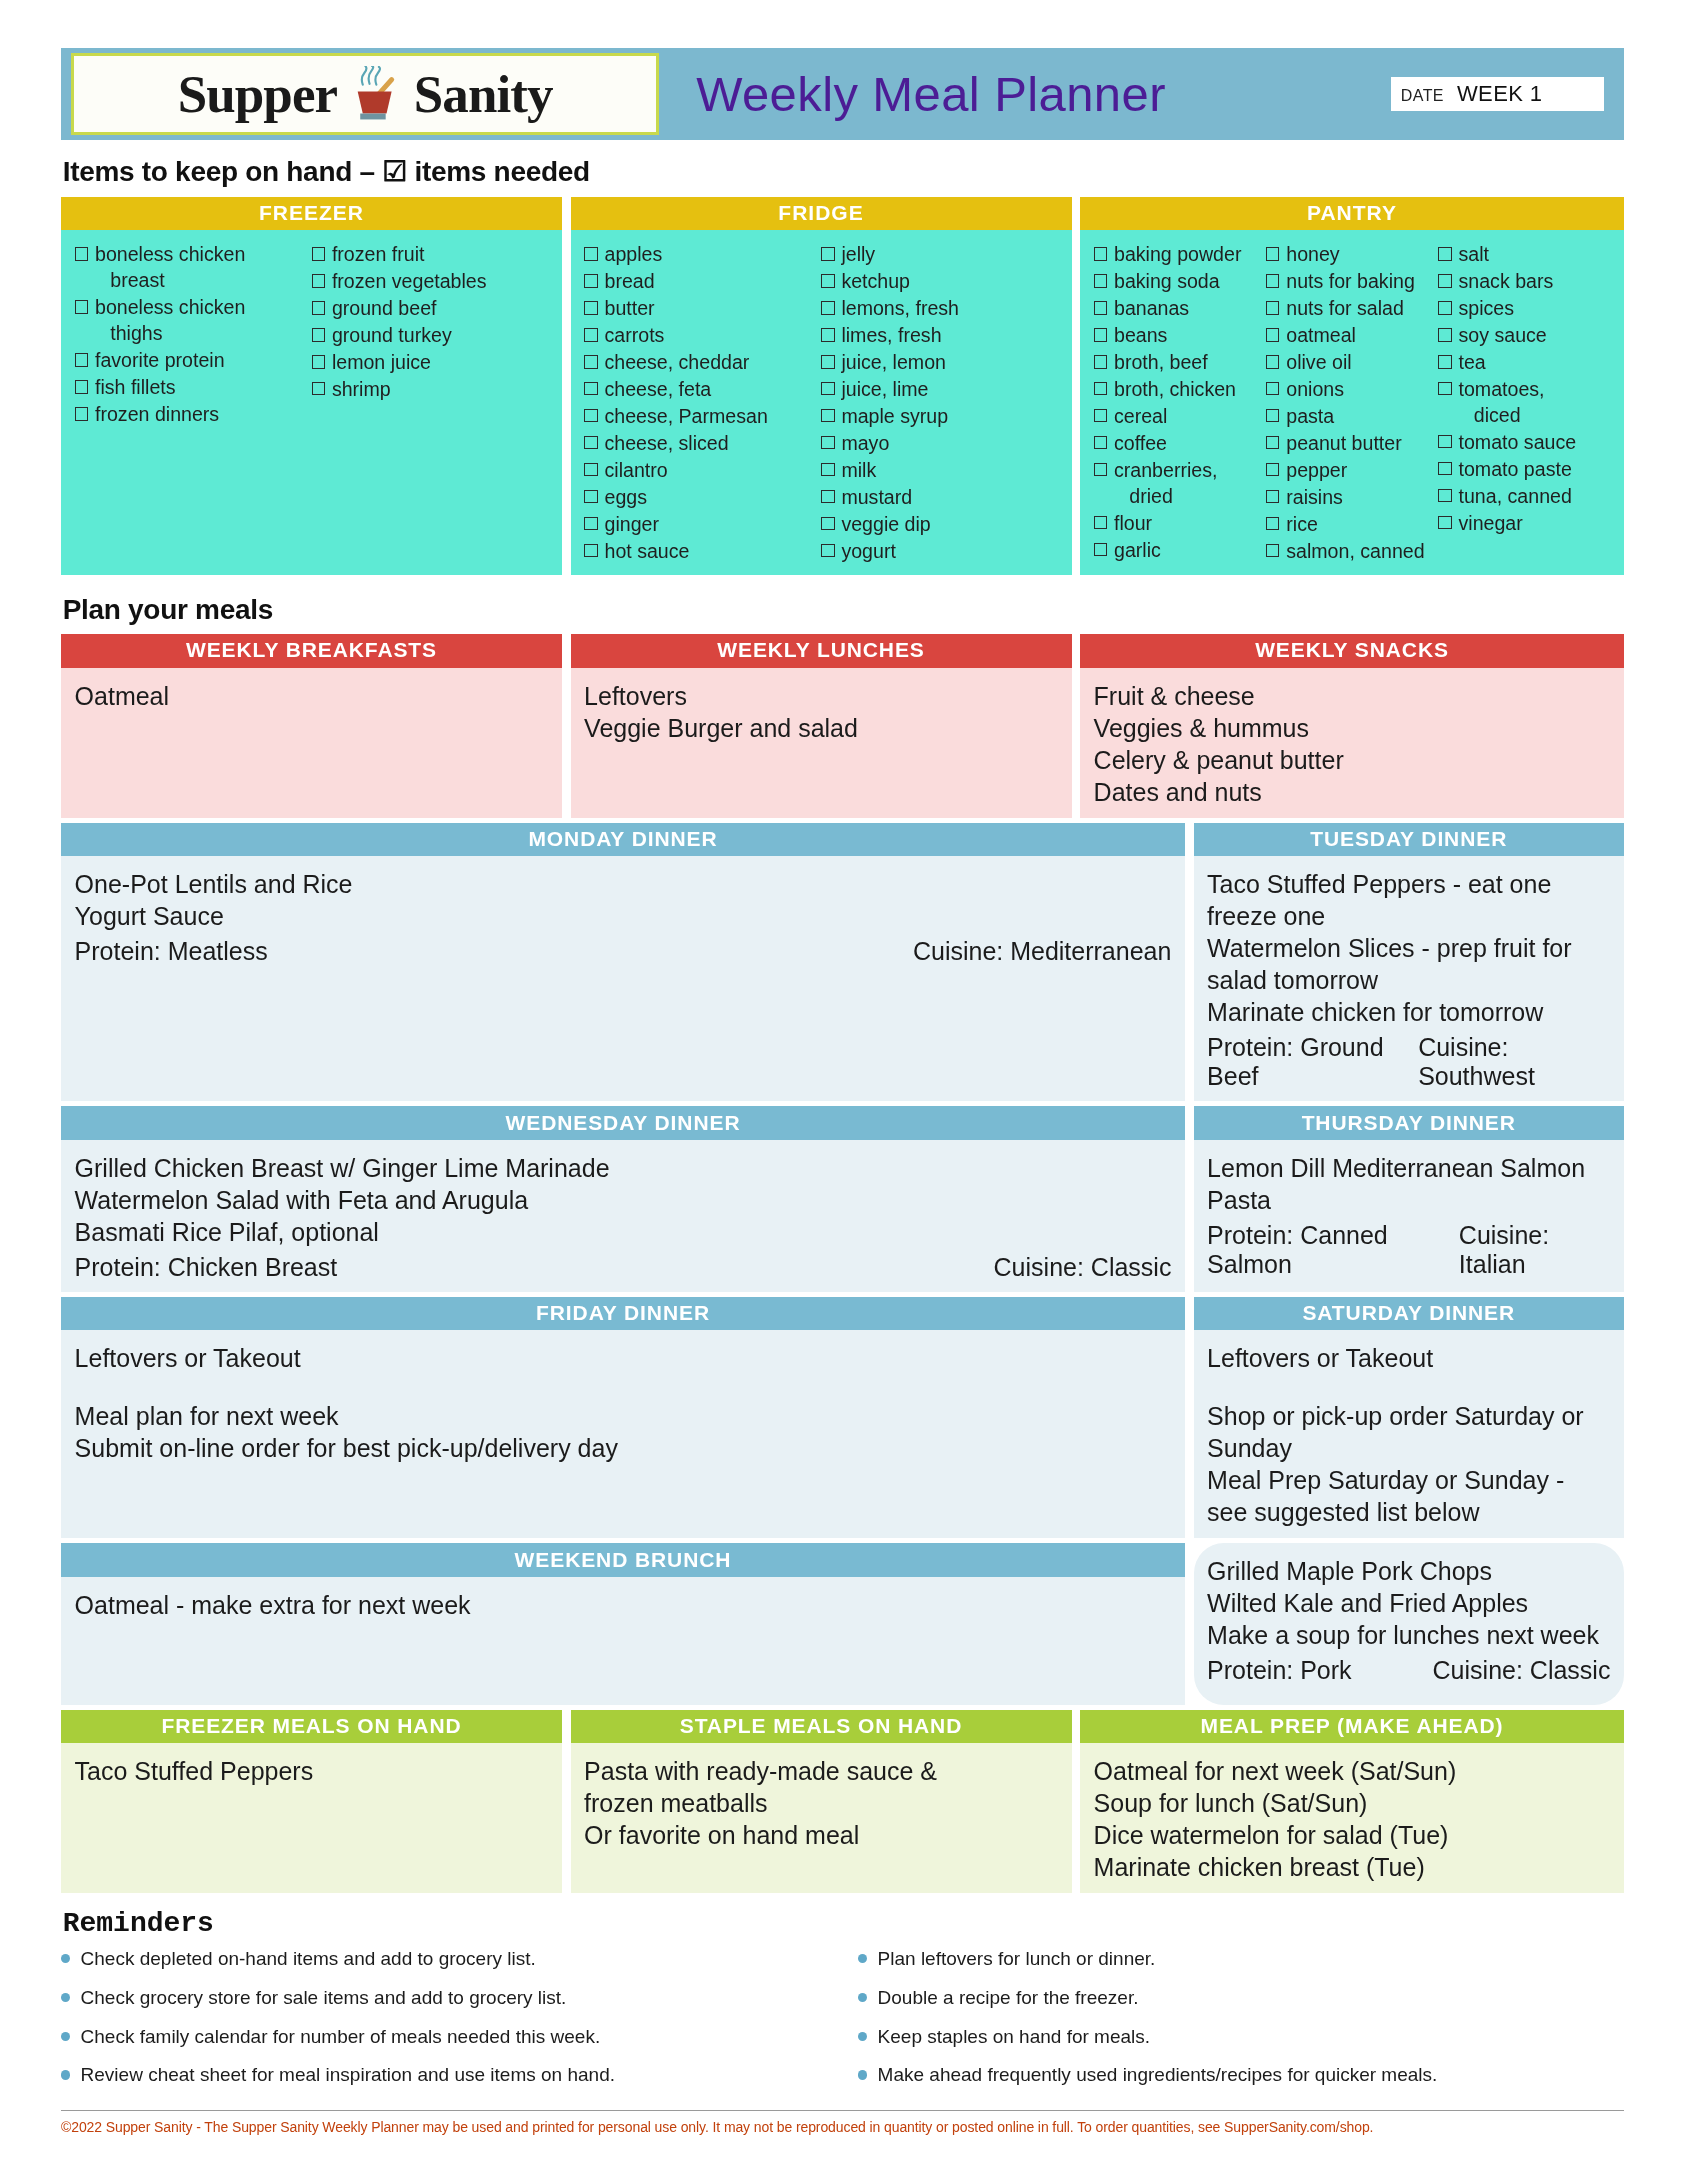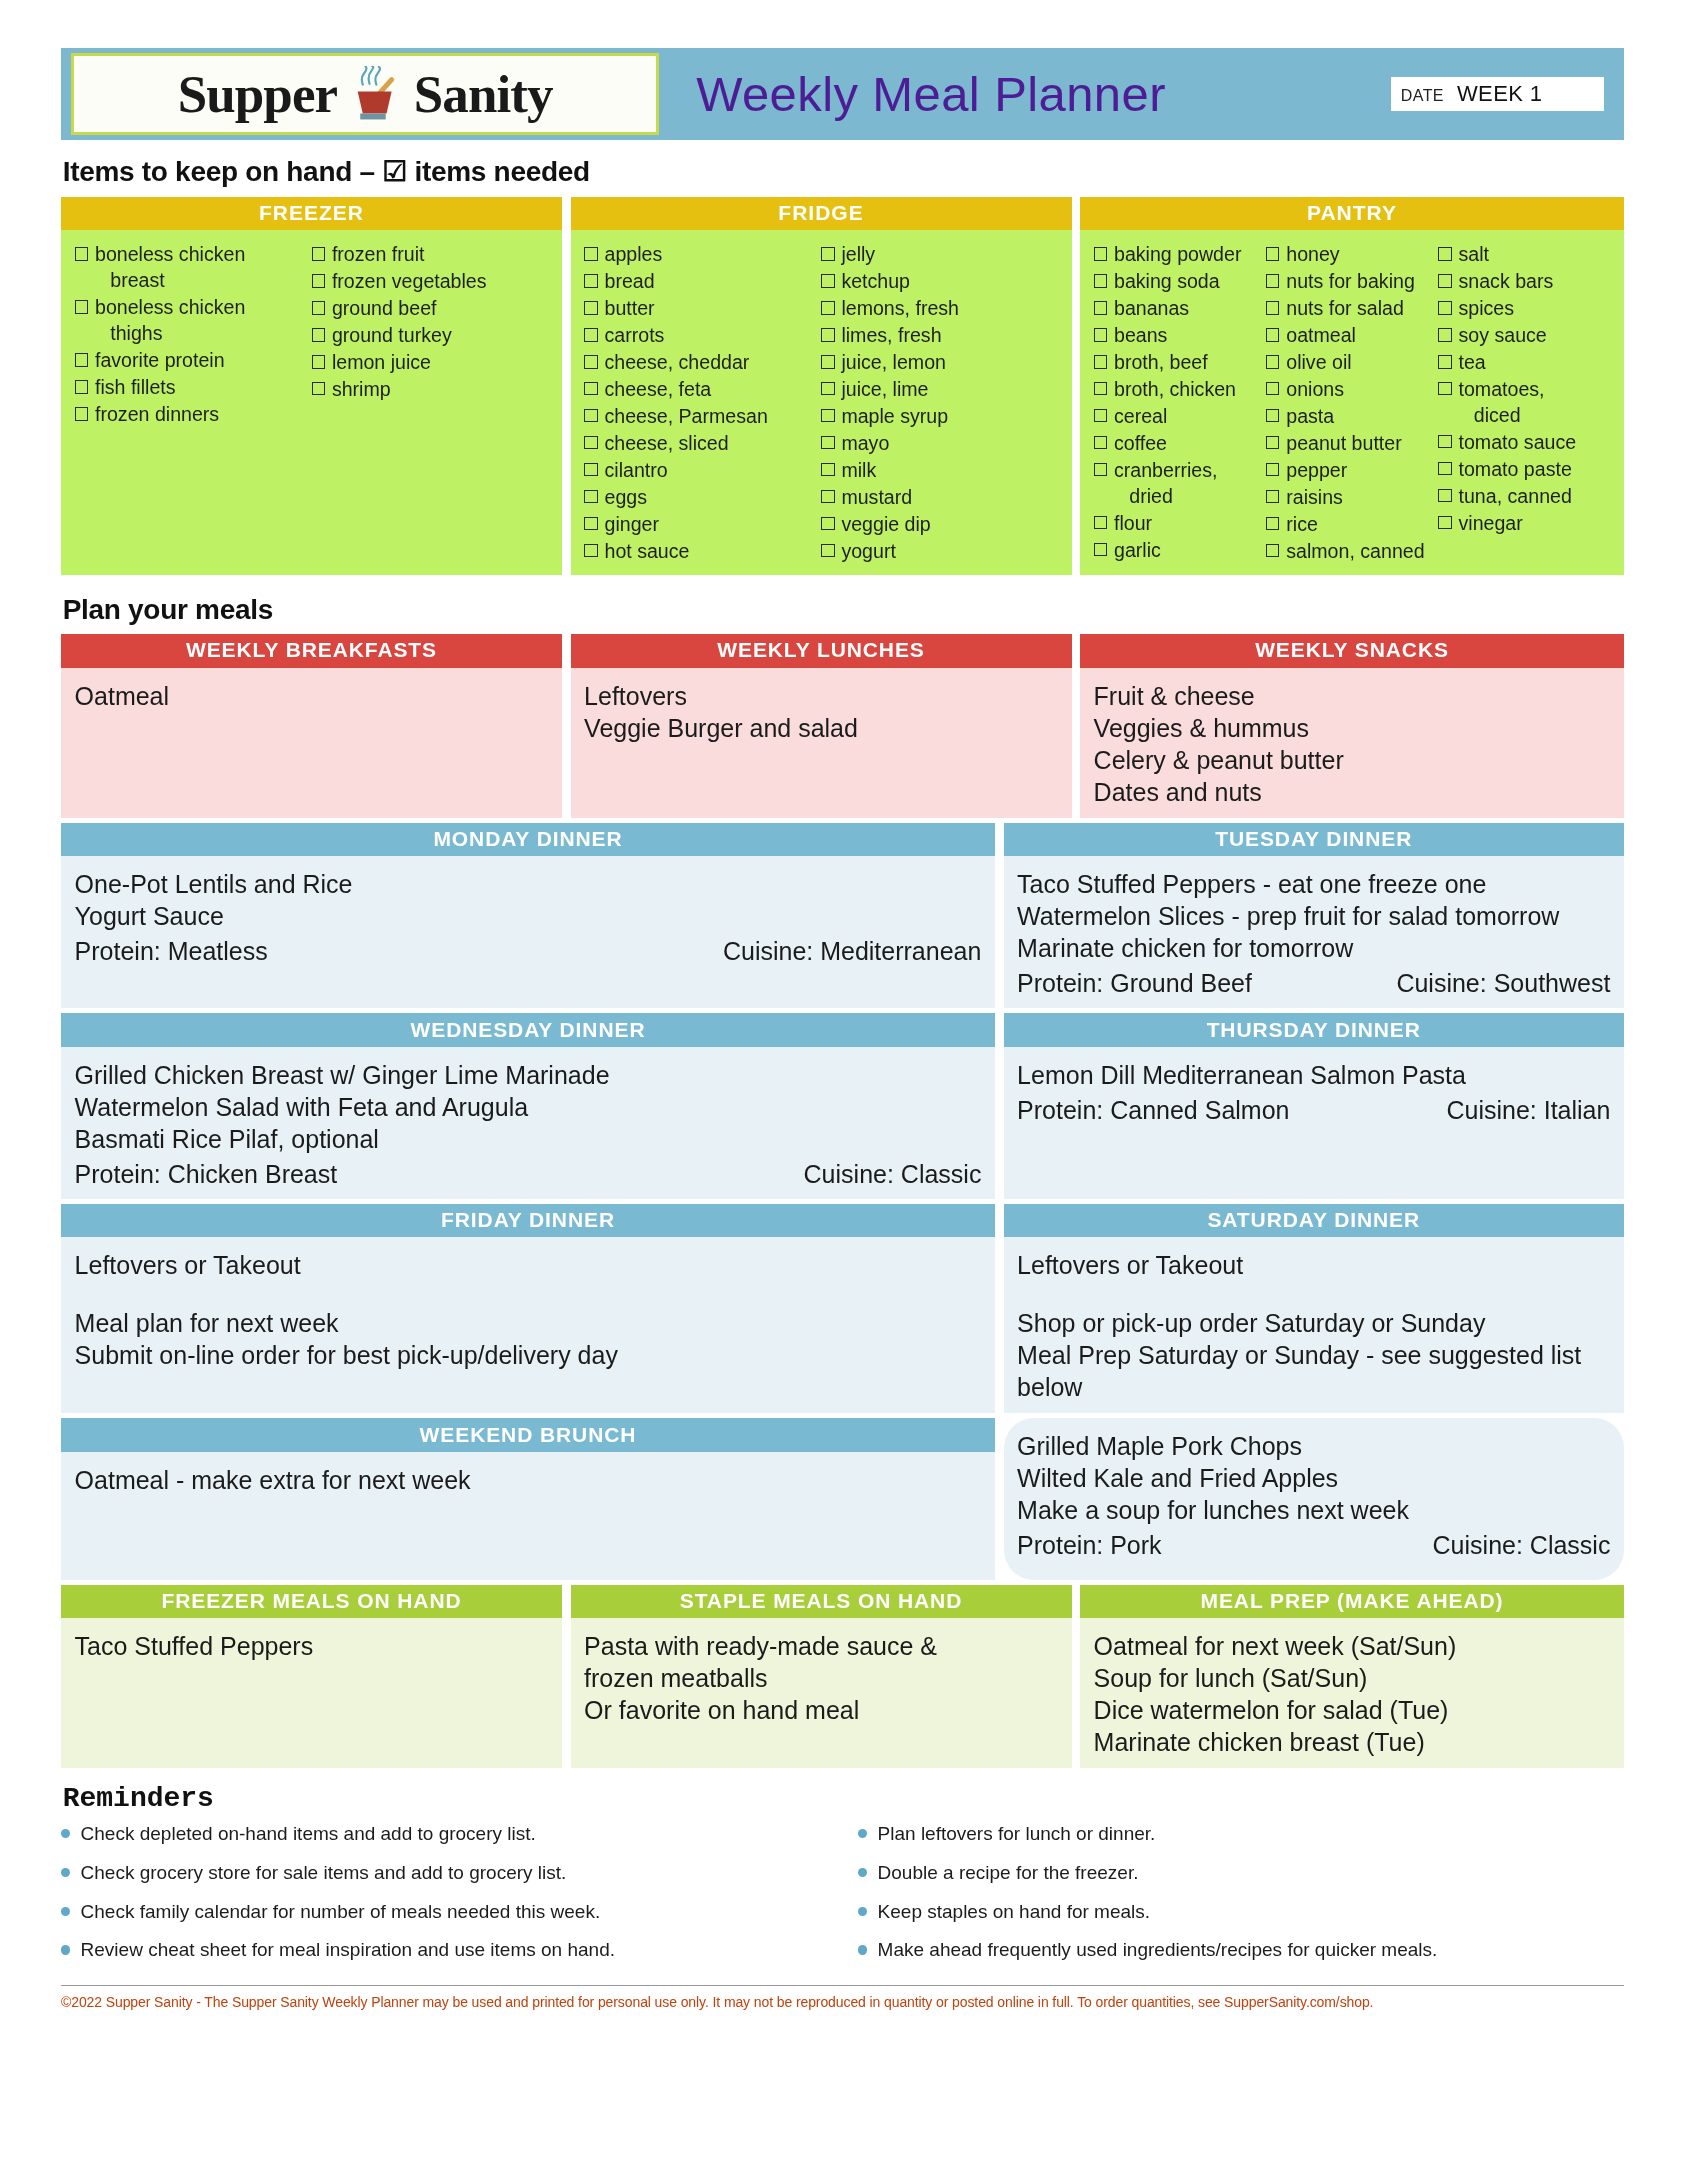--- a/index.html
+++ b/index.html
@@ -58,21 +58,21 @@
   .date-value { font-size: 22px; color: #111; letter-spacing: 0.4px; }
 
   
   .section-title {
     font-size: 28px; font-weight: 700; color: #111;
     margin: 3.4px 0 8.5px 1.7px; letter-spacing: -0.3px;
   }
 
   
   .hand-band { display: flex; gap: 8.5px; margin-bottom: 19px; }
-  .hand-col { background: #bef264; }
+  .hand-col { background: #5eead4; }
   .hand-col.freezer { width: 501px; }
   .hand-col.fridge  { width: 501px; }
   .hand-col.pantry  { flex: 1; }
   .hand-head {
     background: #e5c010; color: #ffffff;
     text-align: center; font-weight: 700; font-size: 21px;
     letter-spacing: 1px; padding: 4.3px 0 5.1px 0;
   }
   .hand-body { display: flex; padding: 11px 13.6px 10.2px 13.6px; min-height: 281px; }
   .hand-body .col { flex: 1; }
@@ -104,21 +104,21 @@
   .red .cell-body { background: #fadcdc; }
   
   .blue .cell-head { background: #79bad2; }
   .blue .cell-body { background: #e8f1f5; }
   
   .green .cell-head { background: #a8ce3a; }
   .green .cell-body { background: #eff5db; }
 
   .w-half { width: 501px; }
   .w-rest { flex: 1; }
-  .w-left { width: 934px; }
+  .w-left { width: 1124px; }
 
   .meta-row {
     display: flex; justify-content: space-between;
     font-size: 25px; color: #1b1b1b; margin-top: auto; padding-top: 5.1px;
   }
 
   
   .reminders-title {
     font-size: 28px; font-weight: 700; color: #111;
     margin: 15.3px 0 8.5px 1.7px;

